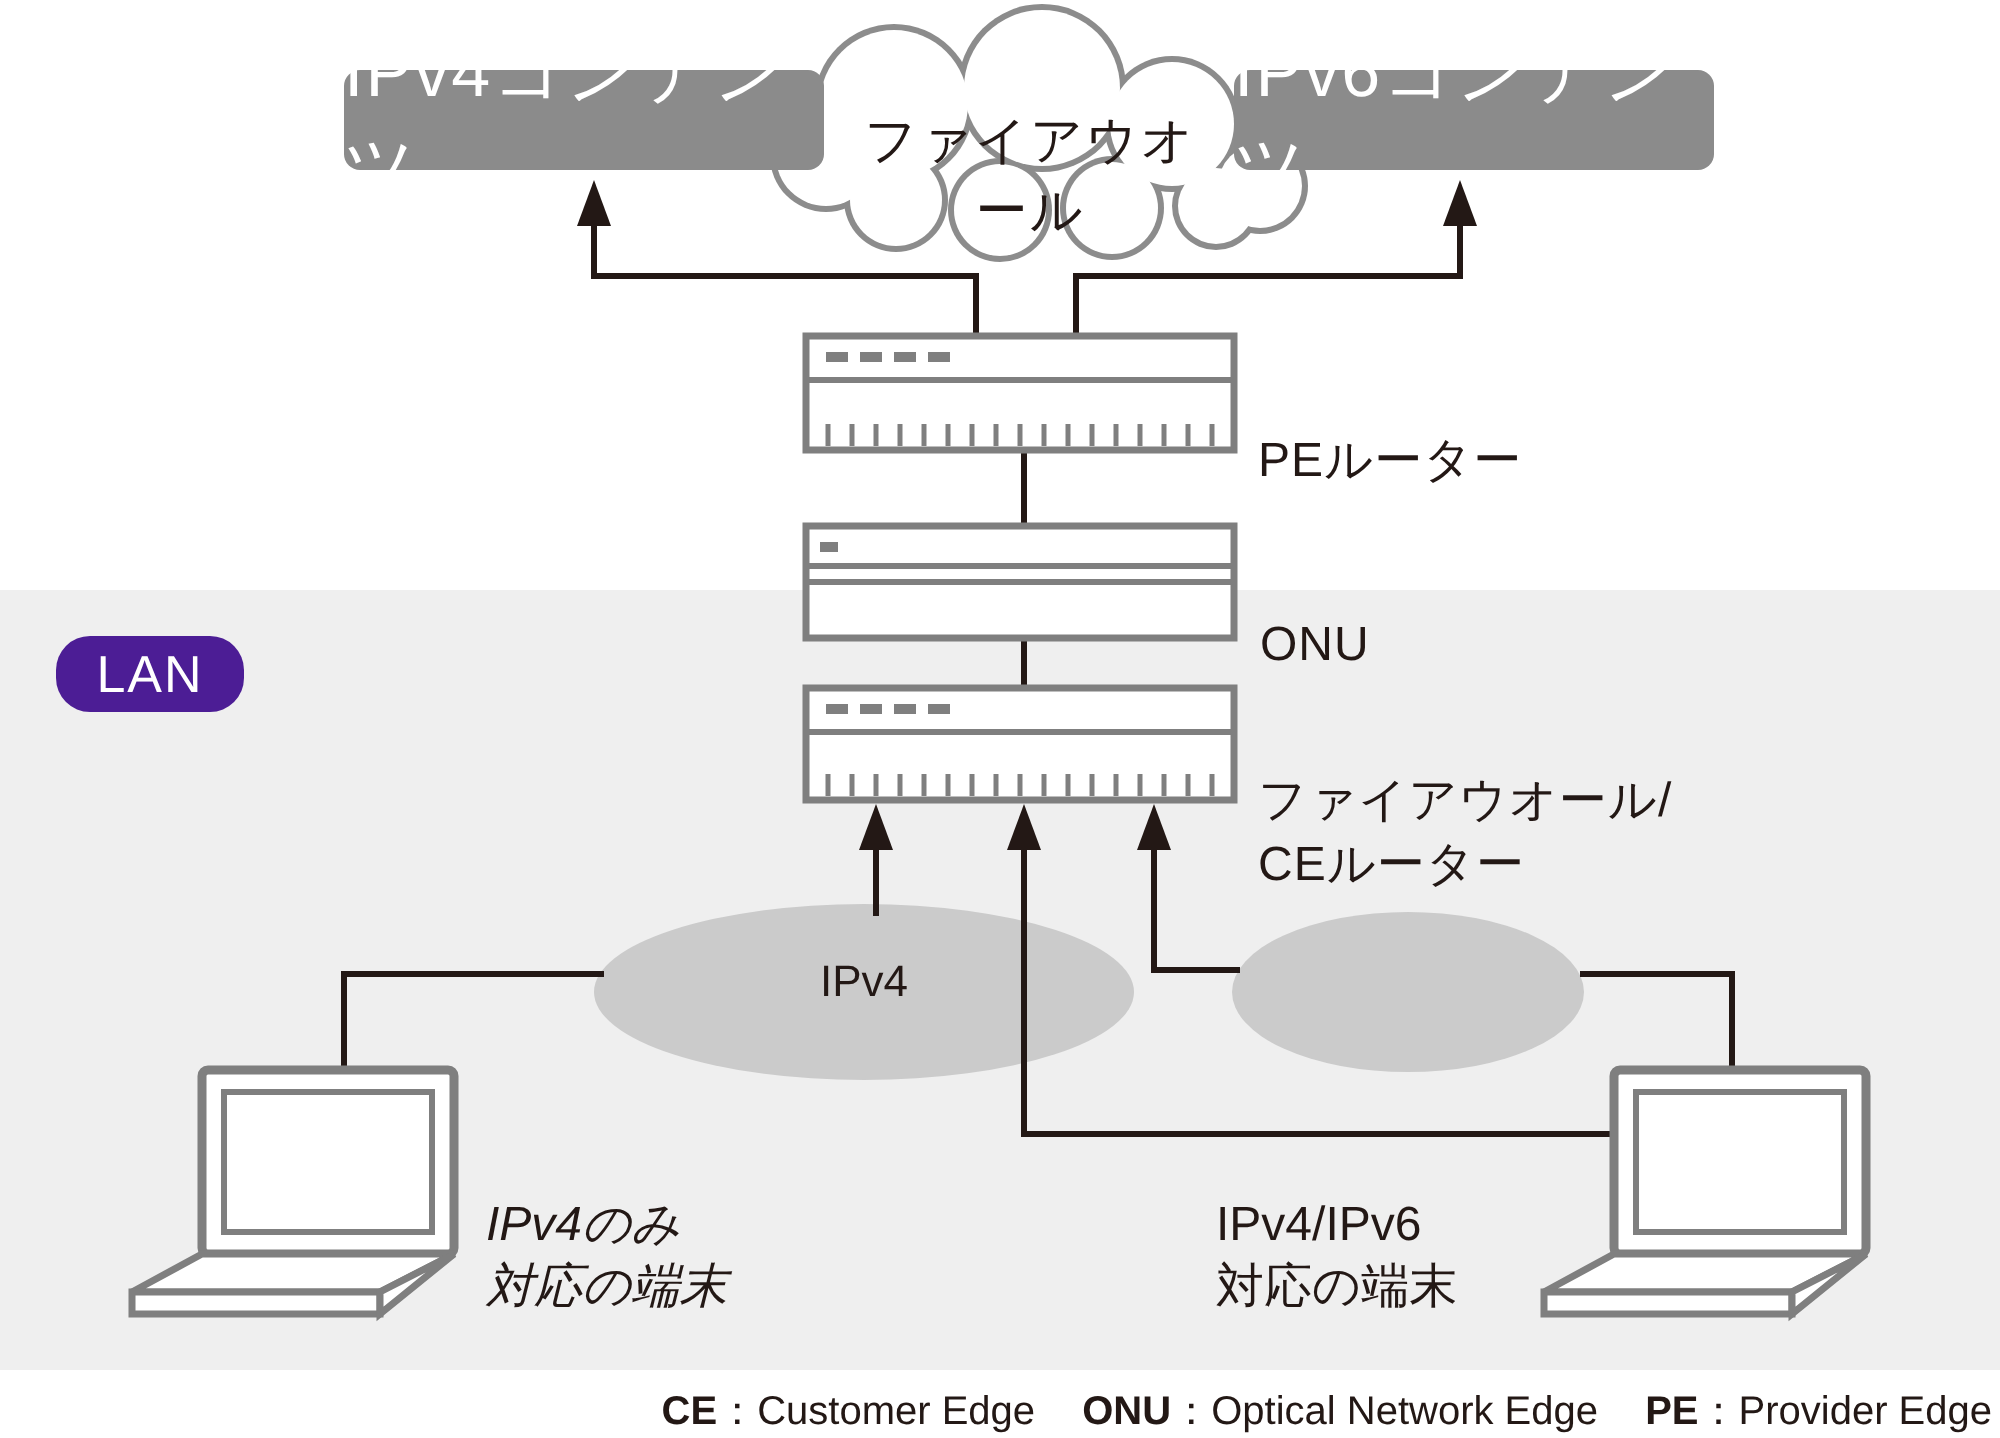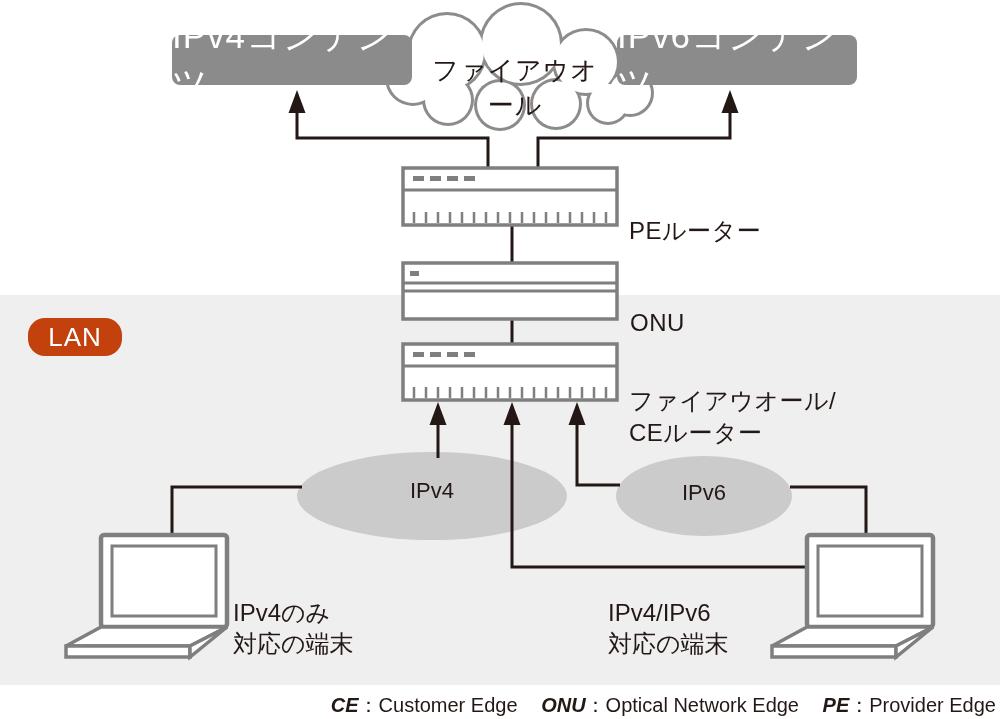--- a/index.html
+++ b/index.html
@@ -12,34 +12,34 @@
   svg.layer{position:absolute;left:0;top:0;}
   .content-box{
     position:absolute;width:240px;height:50px;background:#8b8b8b;border-radius:8px;
     color:#fff;font-size:35px;font-weight:500;display:flex;align-items:center;justify-content:center;
     letter-spacing:1px;
   }
   .cloud-label{position:absolute;left:420px;top:53px;width:190px;text-align:center;
     font-size:26px;color:#231815;letter-spacing:1px;}
   .dev-label{position:absolute;font-size:24px;line-height:32px;color:#231815;letter-spacing:0.5px;margin-top:44px;}
   .lan-badge{
-    position:absolute;left:28px;top:318px;width:94px;height:38px;background:#c2410c;
+    position:absolute;left:28px;top:318px;width:94px;height:38px;background:#4c1d95;
     color:#fff;font-size:26px;font-weight:500;display:flex;align-items:center;justify-content:center;
     letter-spacing:1px;
     border-radius:17px;
   }
   .ellipse-label{position:absolute;text-align:center;font-size:22px;color:#231815;}
   .terminal-label{position:absolute;font-size:24px;line-height:31px;color:#231815;}
   .terminal-label.centered{text-align:left;}
   .legend{
     position:absolute;left:0;right:4px;top:692px;text-align:right;font-size:20px;color:#231815;
   }
   .legend .grp{margin-left:18px;}
   .legend .grp:first-child{margin-left:0;}
-  .legend b{font-weight:bold;font-style:italic;}
+  .legend b{font-weight:bold;}
 </style>
 </head>
 <body>
 
 <div id="stage">
 
   <div class="lan-bg"></div>
 
   <svg class="layer" width="1000" height="719" viewBox="0 0 1000 719">
 
@@ -185,23 +185,22 @@
 
   <div class="dev-label" style="left:629px;top:341px;">
     <div>ファイアウオール/</div>
     <div>CEルーター</div>
   </div>
 
   <div class="lan-badge">LAN</div>
 
   <div class="ellipse-label" style="left:297px;top:478px;width:270px;">IPv4</div>
 
-  <div class="ellipse-label" style="left:616px;top:480px;width:176px;">IPv6</div>
-
-  <div class="terminal-label" style="left:233px;top:597px;">
+
+  <div class="terminal-label" style="left:243px;top:597px;font-style:italic;">
     <div>IPv4のみ</div>
     <div>対応の端末</div>
   </div>
 
   <div class="terminal-label centered" style="left:608px;top:597px;width:180px;">
     <div>IPv4/IPv6</div>
     <div>対応の端末</div>
   </div>
 
   <div class="legend">

